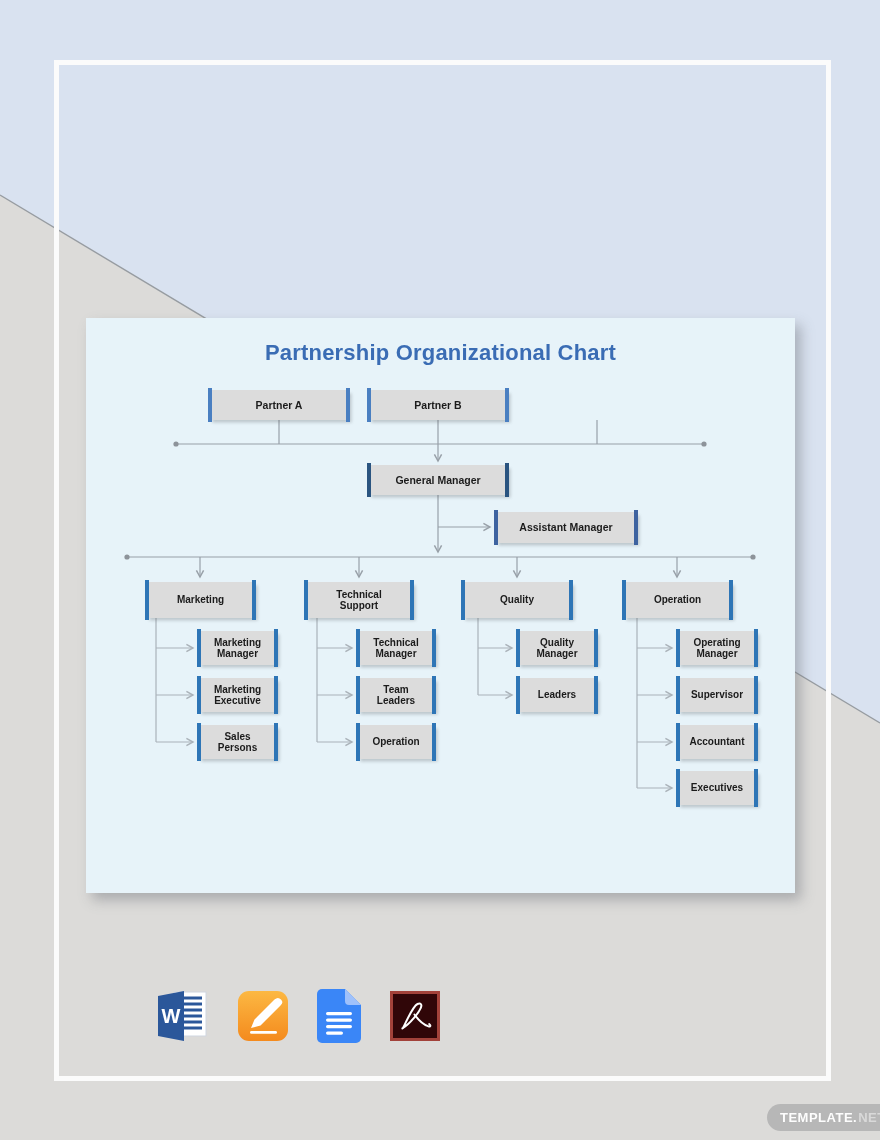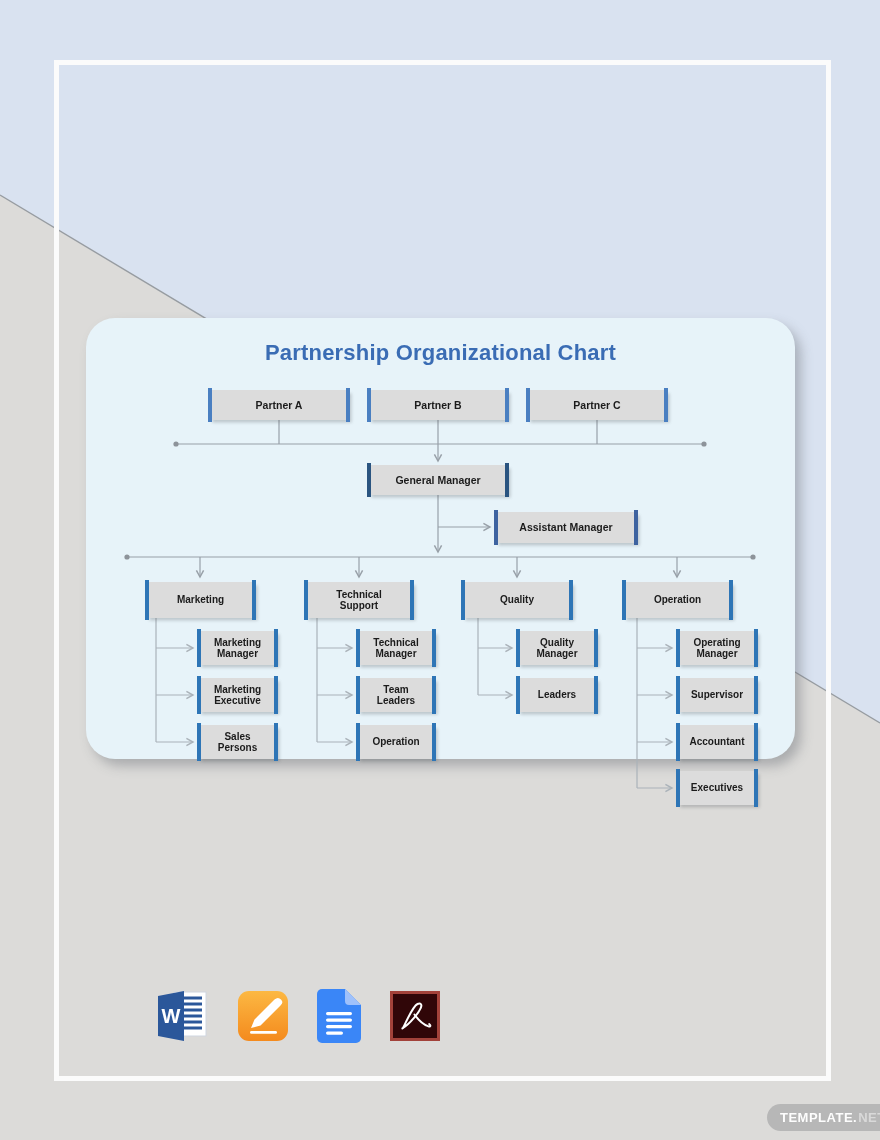--- a/index.html
+++ b/index.html
@@ -7,24 +7,23 @@
     width:880px;height:1140px;position:relative;overflow:hidden;
     background:#d9e2f0;
     font-family:"Liberation Sans", sans-serif;
   }
   .bg-svg{position:absolute;left:0;top:0;width:880px;height:1140px;}
   .frame{
     position:absolute;left:54px;top:60px;width:777px;height:1021px;
     border:5px solid #fbfbfb;box-sizing:border-box;
   }
   .card{
-    position:absolute;left:86px;top:318px;width:709px;height:441px;
+    position:absolute;left:86px;top:318px;width:709px;height:575px;
     background:#e7f3f9;
     box-shadow:6px 7px 12px rgba(110,115,122,.45);
-    border-radius:29px;
   }
   .card-title{
     position:absolute;left:0;right:0;top:22px;margin:0;
     text-align:center;font-size:22px;font-weight:bold;color:#3a6cb4;
     letter-spacing:.2px;
   }
   .connectors{position:absolute;left:0;top:0;width:709px;height:497px;}
   .node{
     position:absolute;background:#dcdcdc;
     display:flex;align-items:center;justify-content:center;text-align:center;
@@ -113,23 +112,20 @@
       <path d="M551 470 H586" marker-end="url(#ah2)"></path>
     </g>
   </svg>
 
   <div class="node top" style="left:123px;top:72px;width:140px;height:30px;--bar:#4a7fc1">
     <span>Partner A</span>
     </div>
   <div class="node top" style="left:282px;top:72px;width:140px;height:30px;--bar:#4a7fc1">
     <span>Partner B</span>
     </div>
-  <div class="node top" style="left:441px;top:72px;width:140px;height:30px;--bar:#4a7fc1">
-    <span>Partner C</span>
-    </div>
 
   <div class="node top" style="left:282px;top:147px;width:140px;height:30px;--bar:#2a5480">
     <span>General Manager</span>
     </div>
 
   <div class="node top" style="left:409px;top:194px;width:142px;height:31px;--bar:#3e63a0">
     <span>Assistant Manager</span>
     </div>
 
   <div class="node dept" style="left:60px;top:264px;width:109px;height:36px">

